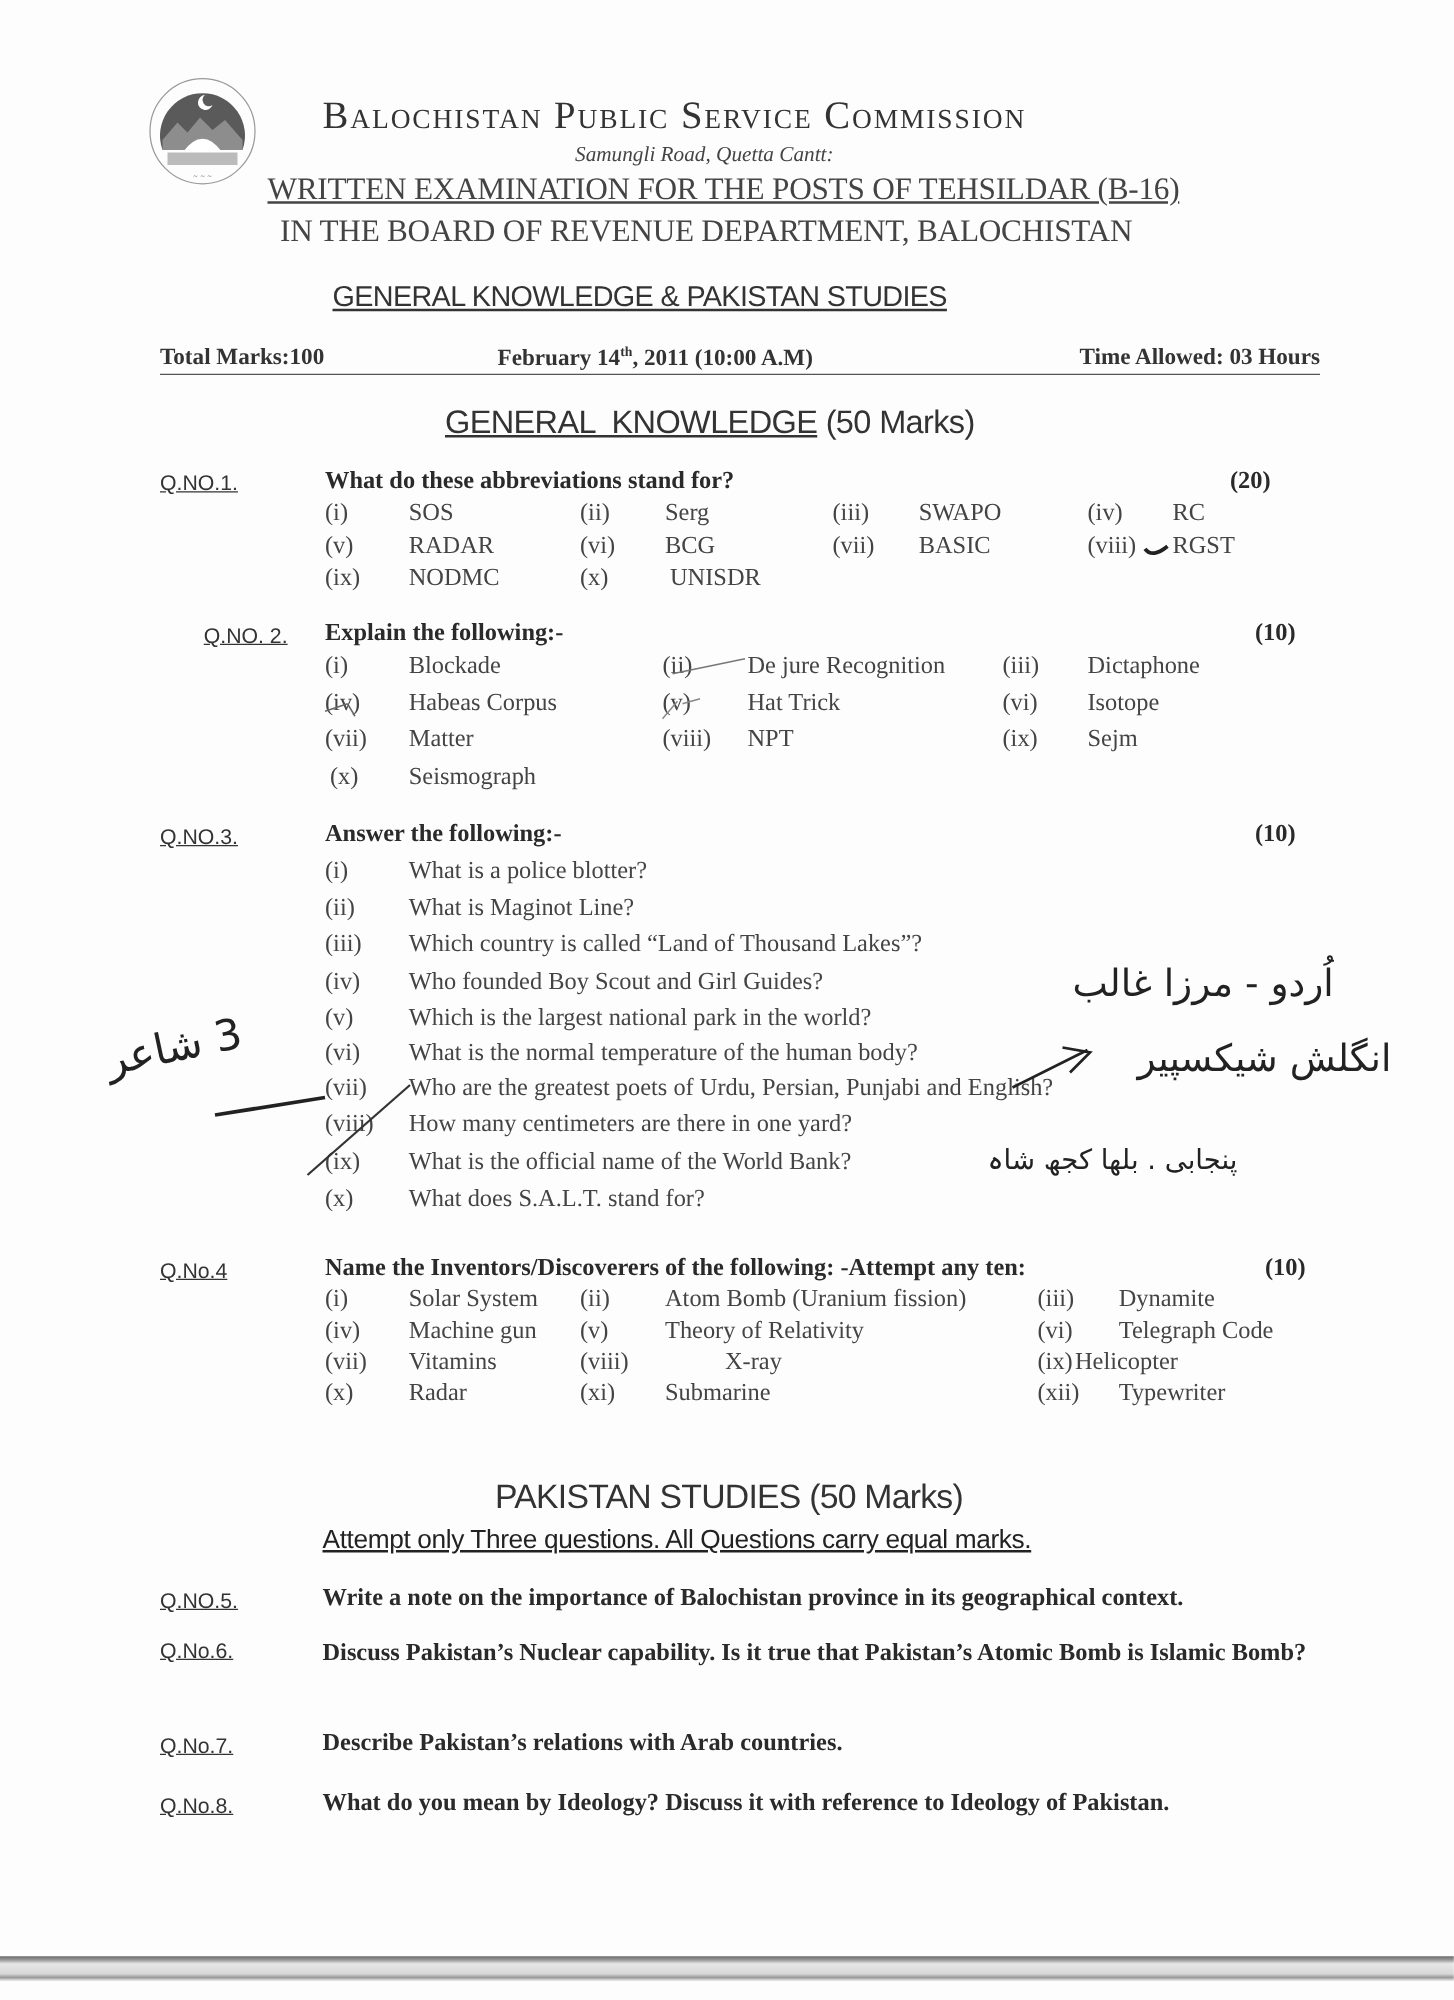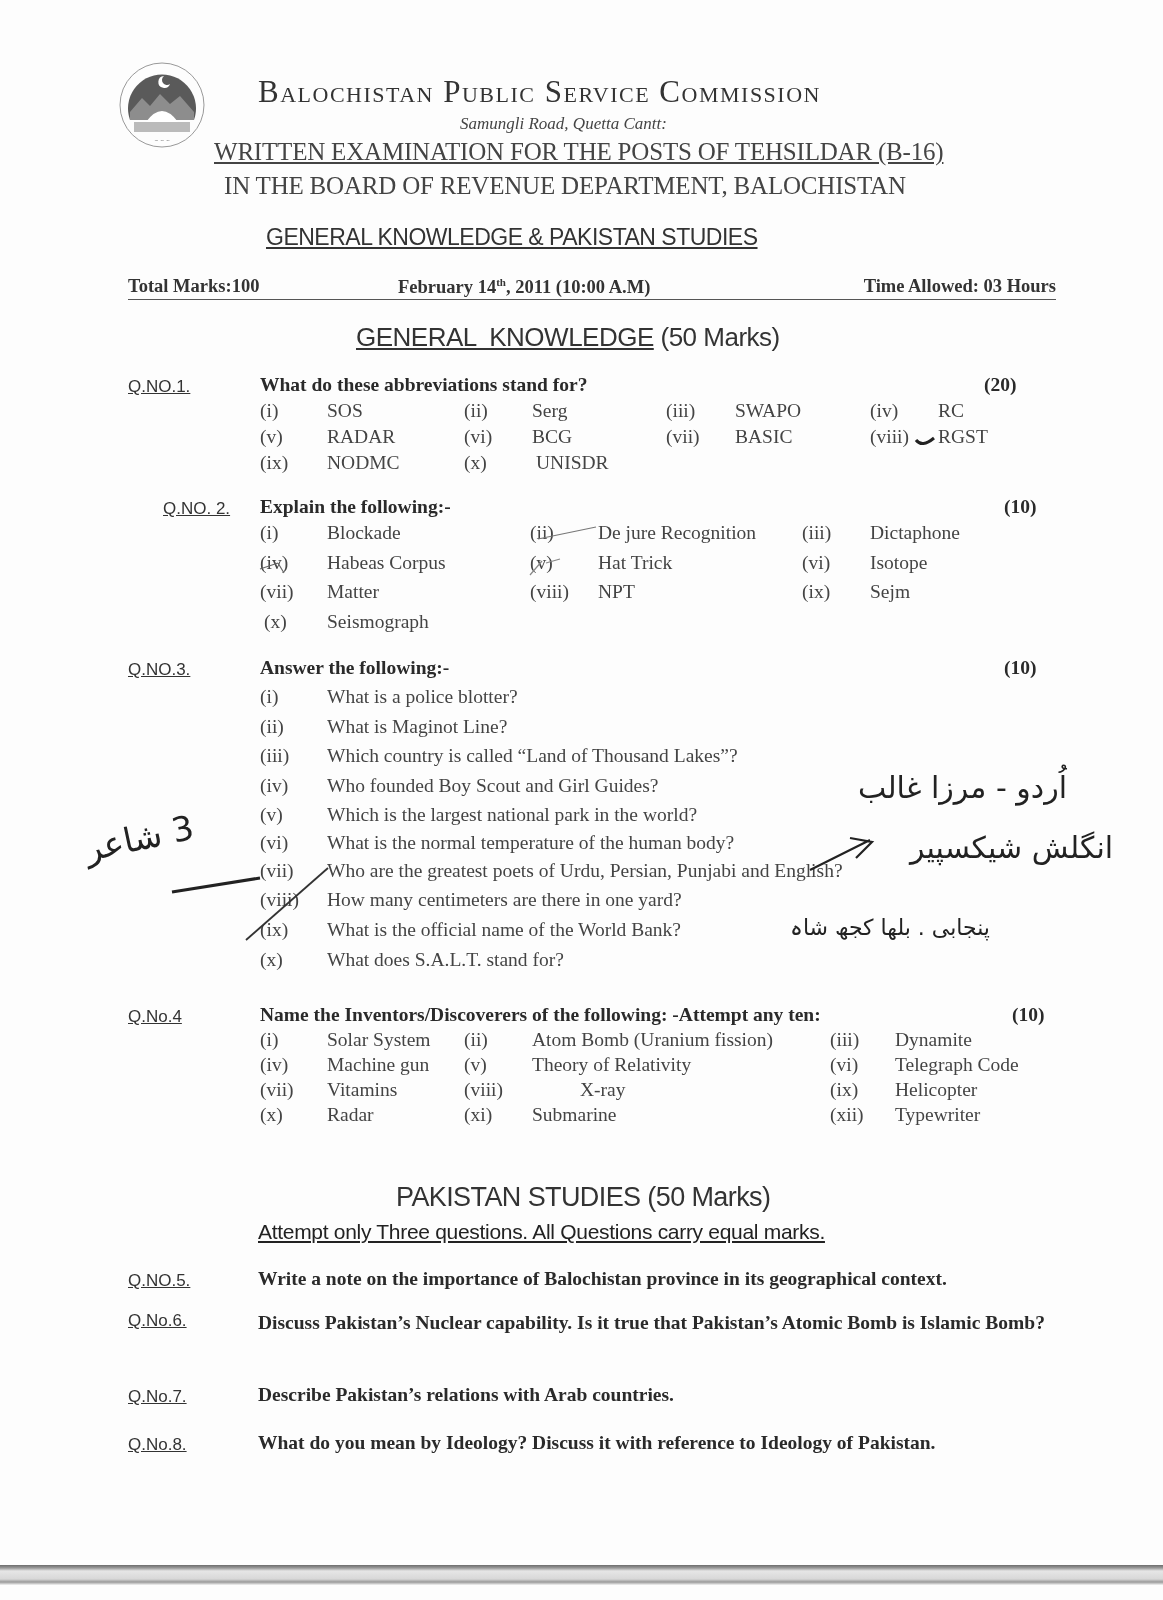--- a/index.html
+++ b/index.html
@@ -179,21 +179,21 @@
 <div class="abs num" style="left:464px;top:1054px;">(v)</div>
 <div class="abs item" style="left:532px;top:1054px;">Theory of Relativity</div>
 <div class="abs num" style="left:830px;top:1054px;">(vi)</div>
 <div class="abs item" style="left:895px;top:1054px;">Telegraph Code</div>
 
 <div class="abs num" style="left:260px;top:1079px;">(vii)</div>
 <div class="abs item" style="left:327px;top:1079px;">Vitamins</div>
 <div class="abs num" style="left:464px;top:1079px;">(viii)</div>
 <div class="abs item" style="left:548px;top:1079px;margin-left:32px;">X-ray</div>
 <div class="abs num" style="left:830px;top:1079px;">(ix)</div>
-<div class="abs item" style="left:895px;top:1079px;">Helicopter</div>
+<div class="abs item" style="left:860px;top:1079px;">Helicopter</div>
 
 <div class="abs num" style="left:260px;top:1104px;">(x)</div>
 <div class="abs item" style="left:327px;top:1104px;">Radar</div>
 <div class="abs num" style="left:464px;top:1104px;font-family:Liberation Serif, serif;">(xi)</div>
 <div class="abs item" style="left:532px;top:1104px;">Submarine</div>
 <div class="abs num" style="left:830px;top:1104px;">(xii)</div>
 <div class="abs item" style="left:895px;top:1104px;">Typewriter</div>
 
 <div class="abs ps-title">PAKISTAN STUDIES (50 Marks)</div>
 <div class="abs ps-sub">Attempt only Three questions. All Questions carry equal marks.</div>

